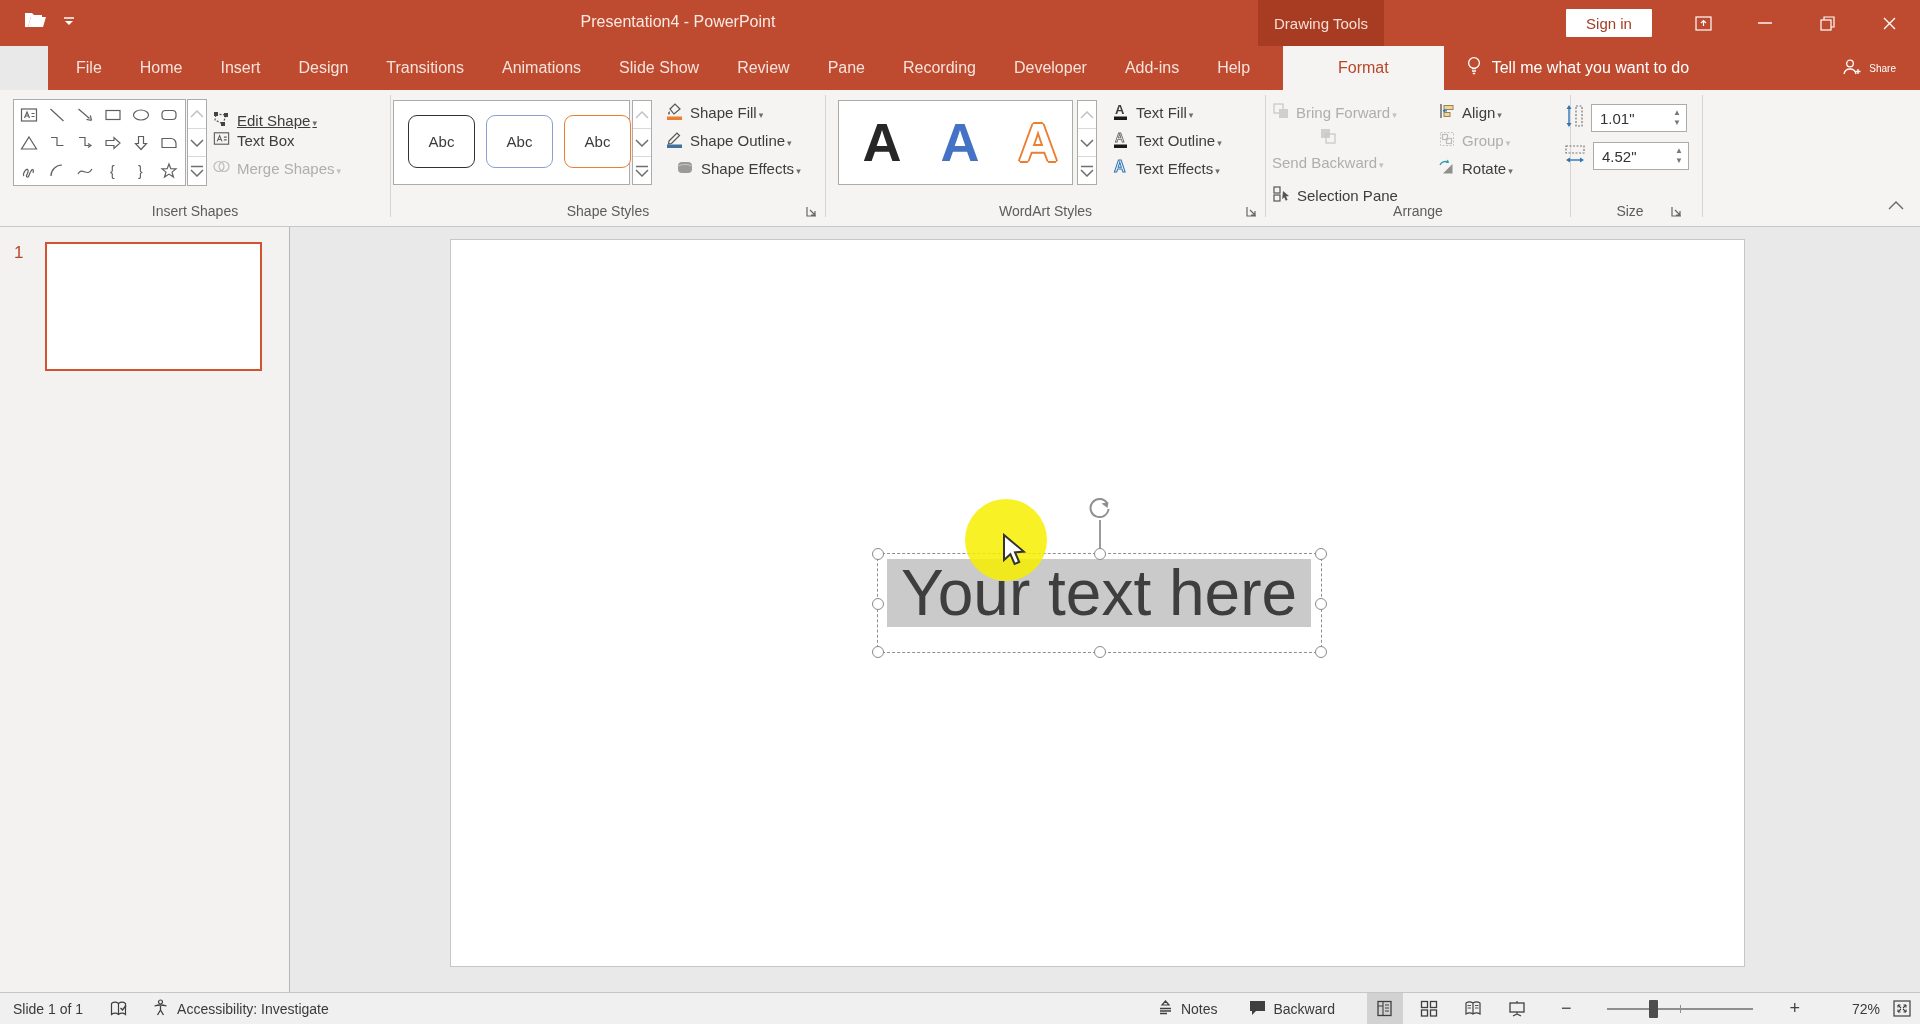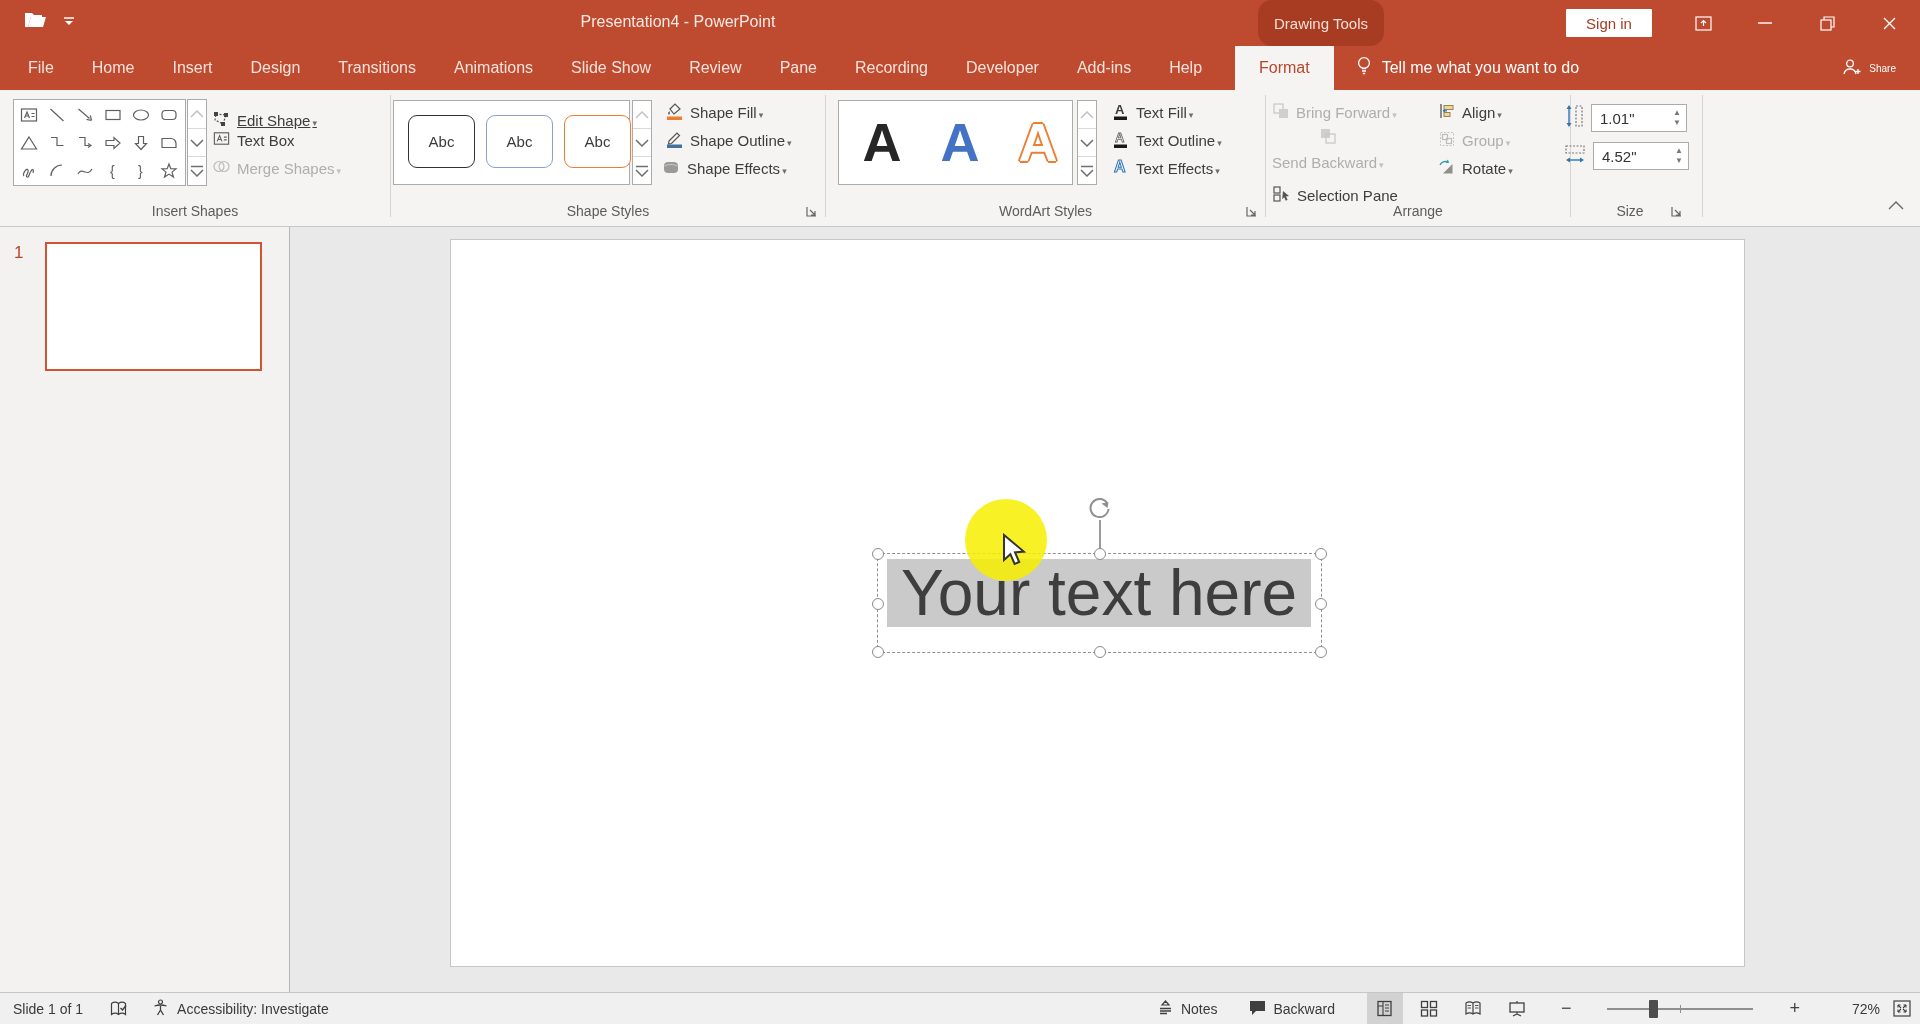--- a/index.html
+++ b/index.html
@@ -7,32 +7,32 @@
     font-family:"Liberation Sans", sans-serif; background:#e9e9e9; }
   #app { position:relative; width:1920px; height:1024px; }
 
   
   .titlebar { position:relative; height:46px; background:#BE4A2F; color:#fff; }
   .qat { position:absolute; left:24px; top:10px; display:flex; align-items:center; gap:16px; }
   .title { position:absolute; left:558px; top:13px; width:240px; text-align:center;
     font-size:16px; color:#fbeae4; white-space:nowrap; }
   .ctx-header { position:absolute; left:1258px; top:0; width:126px; height:46px;
     background:#A83C22; color:#f6ded6; font-size:15px; display:flex;
-    align-items:center; justify-content:center;border-radius:14px; }
+    align-items:center; justify-content:center; }
   .signin { position:absolute; left:1566px; top:9px; width:86px; height:28px;
     background:#fff; color:#A33E24; font-size:15px; display:flex; align-items:center;
     justify-content:center; border-radius:1px; cursor:default; }
   .winbtns { position:absolute; right:0; top:0; height:46px; display:flex; }
   .winbtn { width:62px; height:46px; display:flex; align-items:center; justify-content:center; }
 
   
-  .tabrow { position:relative; height:44px; background:#BE4A2F; display:flex; align-items:stretch; }
+  .tabrow { position:relative; height:44px; background:#BE4A2F; display:flex; align-items:stretch;margin-left:48px; }
   .tabs { display:flex; padding-left:9px; }
   .tab { padding:0 19px; display:flex; align-items:center; font-size:16px; color:#f6e3dc; }
-  .tab.active { background:#f5f4f2; color:#B7472A; margin-left:14px; padding:0 24px; }
+  .tab.active { background:#f5f4f2; color:#B7472A; margin-left:14px; padding:0 55px; }
   .tellme { display:flex; align-items:center; gap:10px; margin-left:22px; color:#fff; font-size:16px; }
   .share { position:absolute; right:24px; top:0; height:44px; display:flex; align-items:center;
     gap:8px; color:#fff; font-size:10px; }
 
   
   .ribbon { position:relative; height:137px; background:#f5f4f2; border-bottom:1px solid #c9c7c5; }
   .group { position:absolute; top:0; height:136px; }
   .gsep { position:absolute; top:5px; height:122px; width:1px; background:#d6d4d2; }
   .glabel { position:absolute; bottom:7px; left:0; right:0; text-align:center;
     font-size:14px; color:#5c5c5c; }
@@ -368,21 +368,21 @@
             </svg></span>
         <span class="dd">Shape Fill</span>
       </div>
       <div class="cmd" style="left:273px;top:37px;">
         <span><svg width="20" height="20" viewBox="0 0 20 20">
               <path d="M5 12 13 4l2.5 2.5L7.5 14.5 4.5 15z" fill="none" stroke="#555" stroke-width="1.2"></path>
               <rect x="3" y="15.5" width="15" height="3.5" fill="#41719C"></rect>
             </svg></span>
         <span class="dd">Shape Outline</span>
       </div>
-      <div class="cmd" style="left:270px;top:65px;">
+      <div class="cmd" style="left:284px;top:65px;">
         <span><svg width="20" height="20" viewBox="0 0 20 20">
               <rect x="3" y="5" width="14" height="11" rx="4" fill="#9a9a9a"></rect>
               <path d="M3.5 9c4-2 9-2 13 0" stroke="#c9c9c9" fill="none"></path>
             </svg></span>
         <span class="dd">Shape Effects</span>
       </div>
       <div class="glabel">Shape Styles</div>
       <div class="launcher"><svg width="15" height="15" viewBox="0 0 15 15">
             <path d="M3 3v9h9M6 6l5 5M11 7v4h-4" stroke="#666" fill="none" stroke-width="1.2"></path>
           </svg></div>

